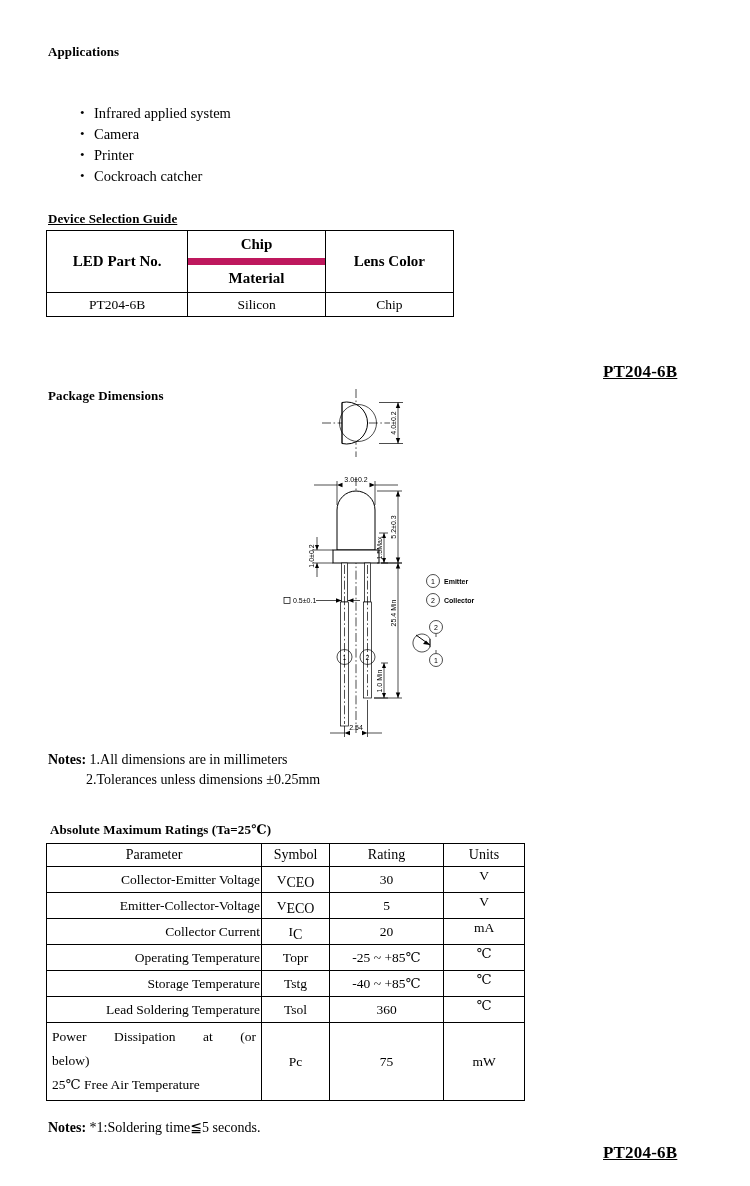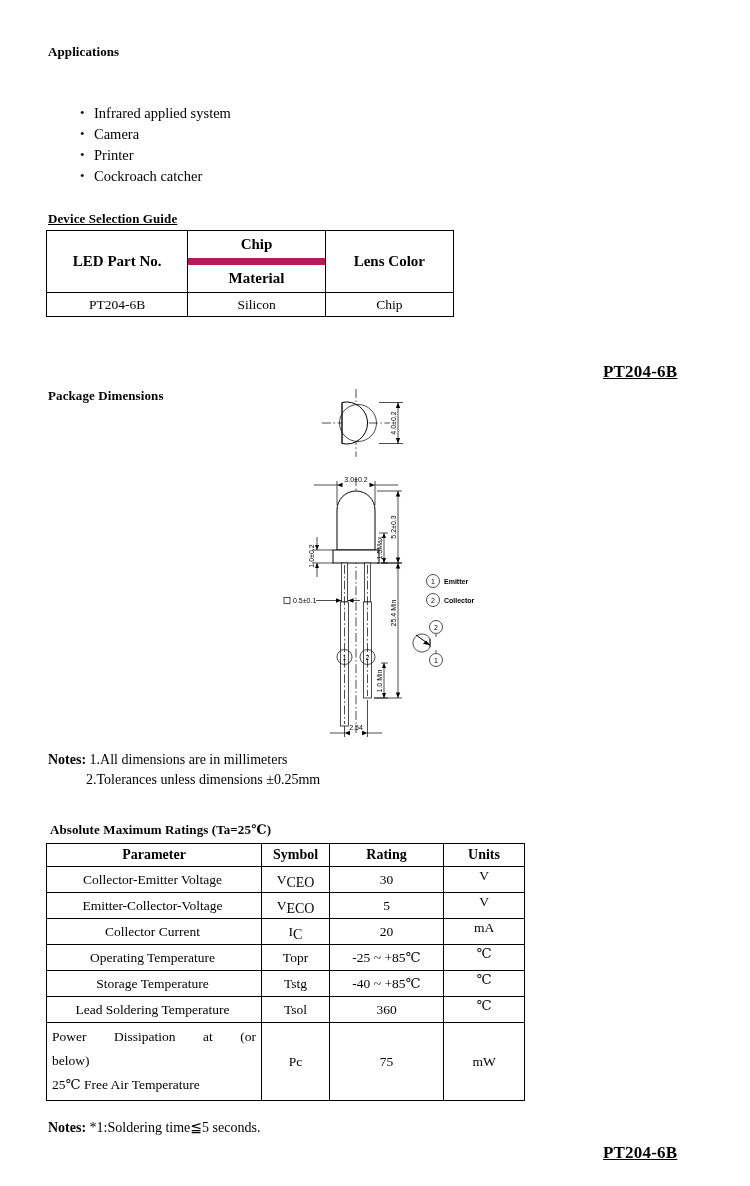--- a/index.html
+++ b/index.html
@@ -77,29 +77,29 @@
   }
   #device-selection-table .hrow td { height: 56px; }
   #device-selection-table .drow td {
     height: 23px;
     font-size: 13.5px;
   }
 
   
   #ratings-table { width: 478px; }
   #ratings-table th {
-    font-weight: bold;
+    font-weight: normal;
     font-size: 14px;
     height: 22px;
   }
   #ratings-table td { font-size: 13.5px; }
   #ratings-table td.param {
-    text-align: center;
+    text-align: right;
     padding-left: 5px;
-    padding-right: 8px;
+    padding-right: 1px;
   }
   #ratings-table tr.r td { height: 24px; }
   #ratings-table td.unit-top {
     vertical-align: top;
     line-height: 15px;
     padding-top: 1px;
   }
   #ratings-table td.unit-mid { vertical-align: middle; }
   .sub { font-size: 14px; vertical-align: baseline; position: relative; top: 3px; }
   .degc { font-size: 12.5px; }

